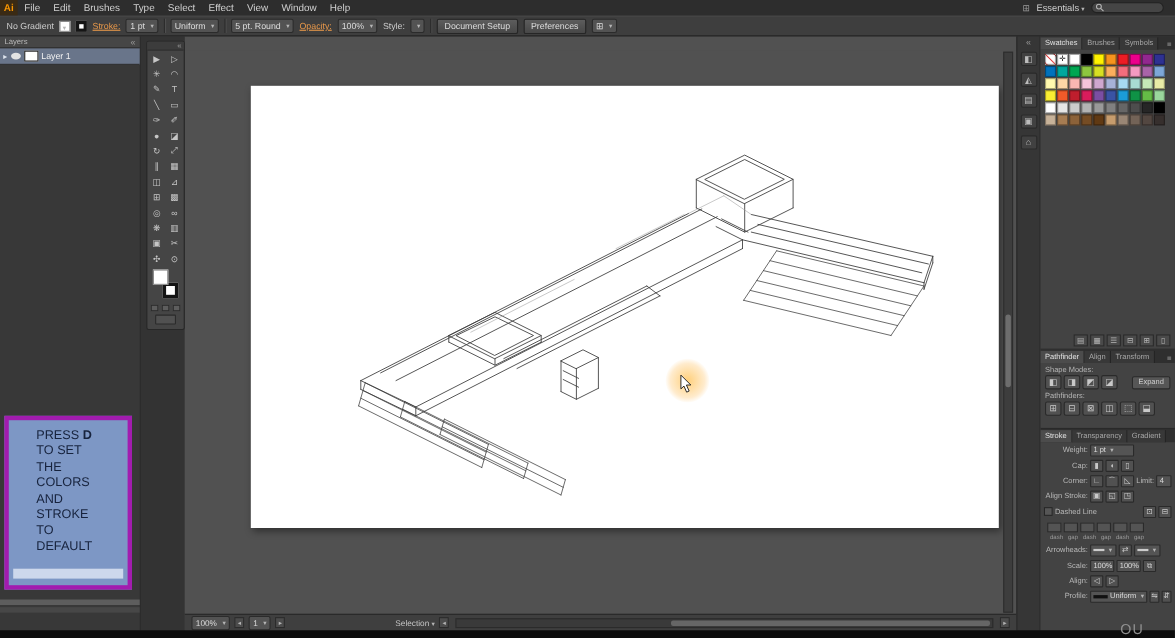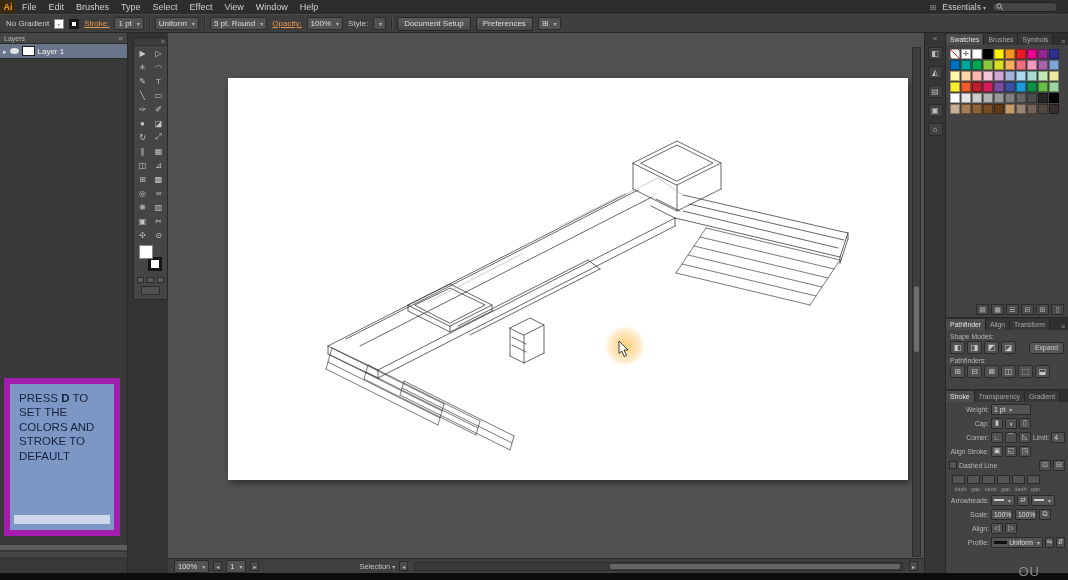--- a/index.html
+++ b/index.html
@@ -28,21 +28,21 @@
 
   
   #left-col{position:absolute;top:33px;left:0;width:128px;bottom:7px;background:#383838;border-right:1px solid #2b2b2b}
   .lp-head{height:11px;background:#464646;border-bottom:1px solid #2a2a2a;font-size:7px;color:#b8b8b8;display:flex;align-items:center;padding:0 4px}
   .collapse{margin-left:auto}
   .collapse::after{content:"«";color:#9a9a9a;font-size:8px}
   .layer-row{height:15px;background:#69758a;display:flex;align-items:center;gap:3px;padding:0 3px;font-size:8px;color:#f2f2f2;border-bottom:1px solid #2d2d2d}
   .disc::after{content:"▸";font-size:7px;color:#dfe5ee}
   .eye{width:9px;height:6px;background:#e3e3e3;border-radius:50%}
   .lthumb{width:13px;height:10px;background:#fff;border:1px solid #1e1e1e}
-  #tip{position:absolute;left:4px;top:345px;width:116px;height:158px;background:#7d97c5;border:6px solid #a21caf;padding:7px 9px;font-size:11.5px;line-height:1.25;color:#17233d}
+  #tip{position:absolute;left:4px;top:345px;width:116px;height:158px;background:#7d97c5;border:4px solid #a21caf;padding:7px 25px;font-size:11.5px;line-height:1.25;color:#17233d}
   #tip b{font-weight:bold}
   .tip-strip{position:absolute;left:4px;right:4px;bottom:6px;height:9px;background:#cdd8ec}
   .lc-bar1{position:absolute;left:0;right:0;top:512px;height:5px;background:#5d5d5d}
   .lc-bar2{position:absolute;left:0;right:0;top:519px;height:5px;background:#474747}
 
   
   #toolbar{position:absolute;left:133px;top:37px;width:35px;background:#454545;border:1px solid #272727;border-radius:2px;z-index:5}
   .tb-head{height:8px;background:#3c3c3c;border-bottom:1px solid #2e2e2e;text-align:right;padding:0 2px;line-height:7px}
   .tb-head::after{content:"«";font-size:7px;color:#999}
   #tools-grid{display:grid;grid-template-columns:16px 16px;justify-content:center}

